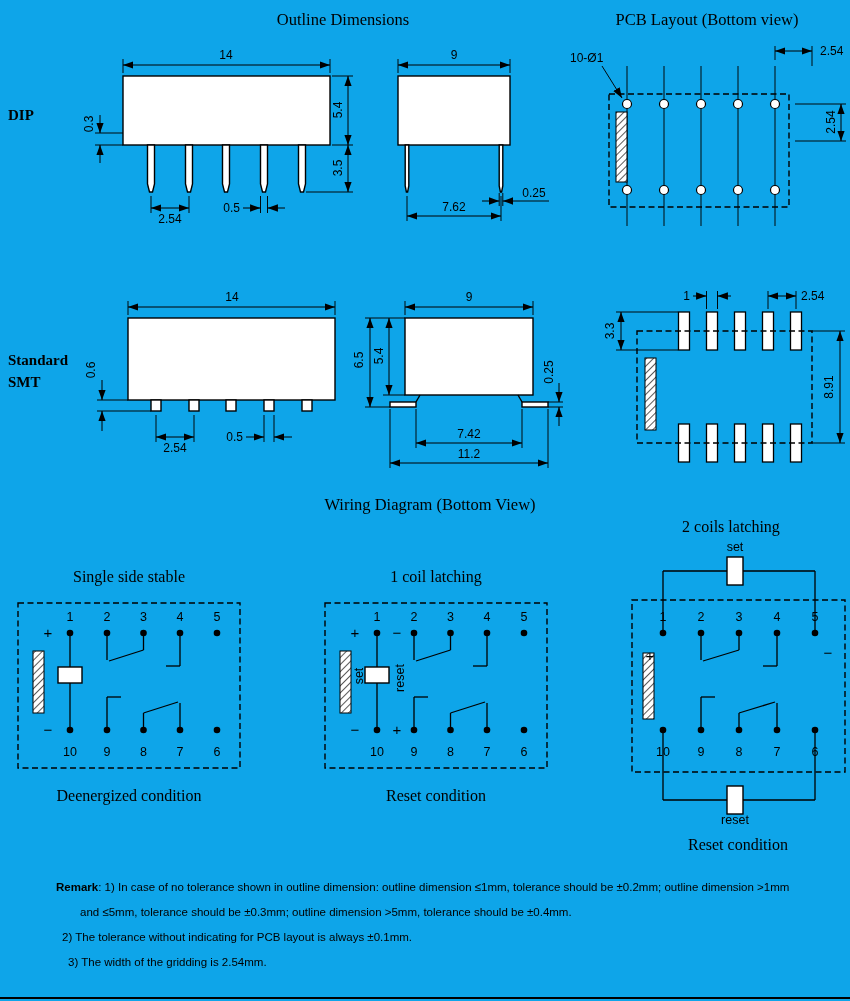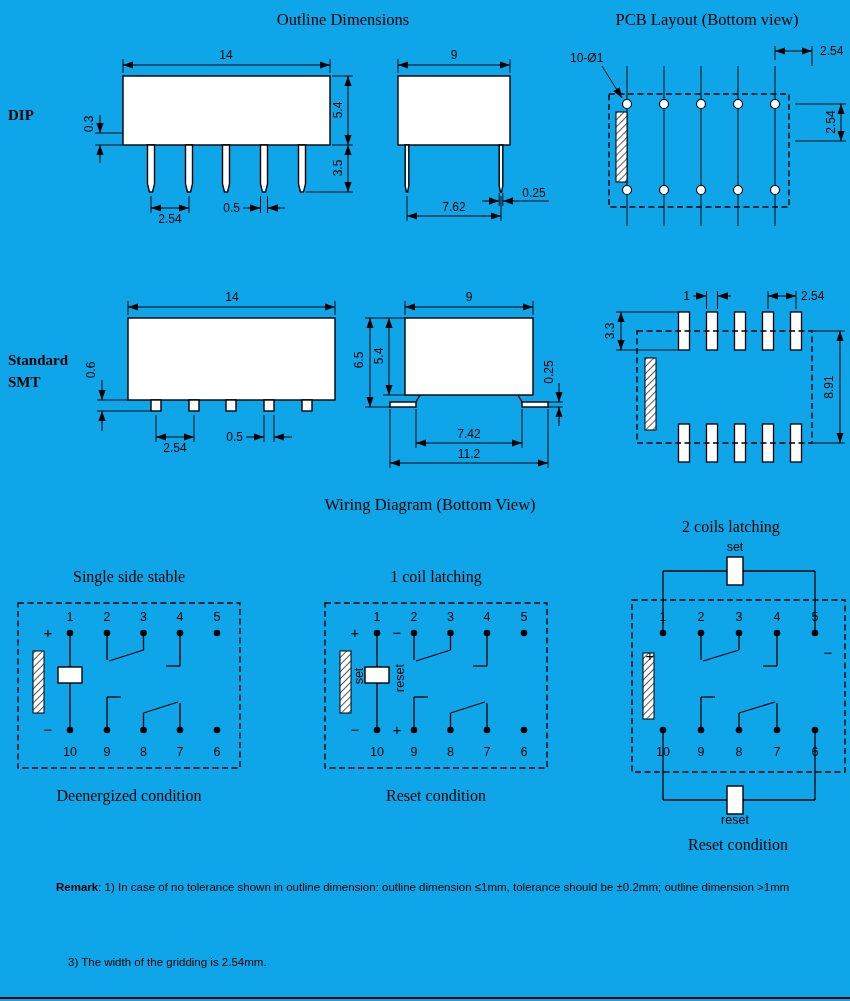--- a/index.html
+++ b/index.html
@@ -387,17 +387,19 @@
     <text class="pin-t" x="777" y="756" text-anchor="middle">7</text>
     <text class="pin-t" x="815" y="756" text-anchor="middle">6</text>
     <text class="sign-t" x="650" y="661" text-anchor="middle">+</text>
     <text class="sign-t" x="828" y="658" text-anchor="middle">−</text>
     <text class="lbl-t" x="735" y="824" text-anchor="middle">reset</text>
     <text class="cap-t" x="738" y="850" text-anchor="middle">Reset condition</text>
   </g>
 </svg>
 
 <div class="remark" style="left:12px; top:881px;padding-left:44px;"><b>Remark</b><span>: 1) In case of no tolerance shown in outline dimension: outline dimension ≤1mm, tolerance should be ±0.2mm; outline dimension &gt;1mm</span></div>
+<div class="remark" style="left:80px; top:906px;">and ≤5mm, tolerance should be ±0.3mm; outline dimension &gt;5mm, tolerance should be ±0.4mm.</div>
+<div class="remark" style="left:62px; top:931px;">2) The tolerance without indicating for PCB layout is always ±0.1mm.</div>
 <div class="remark" style="left:68px; top:956px;">3) The width of the gridding is 2.54mm.</div>
 
 <div class="rule" style="left:0; top:997px; width:850px; height:2px;"></div>
 
 </div>
 
 </body></html>

